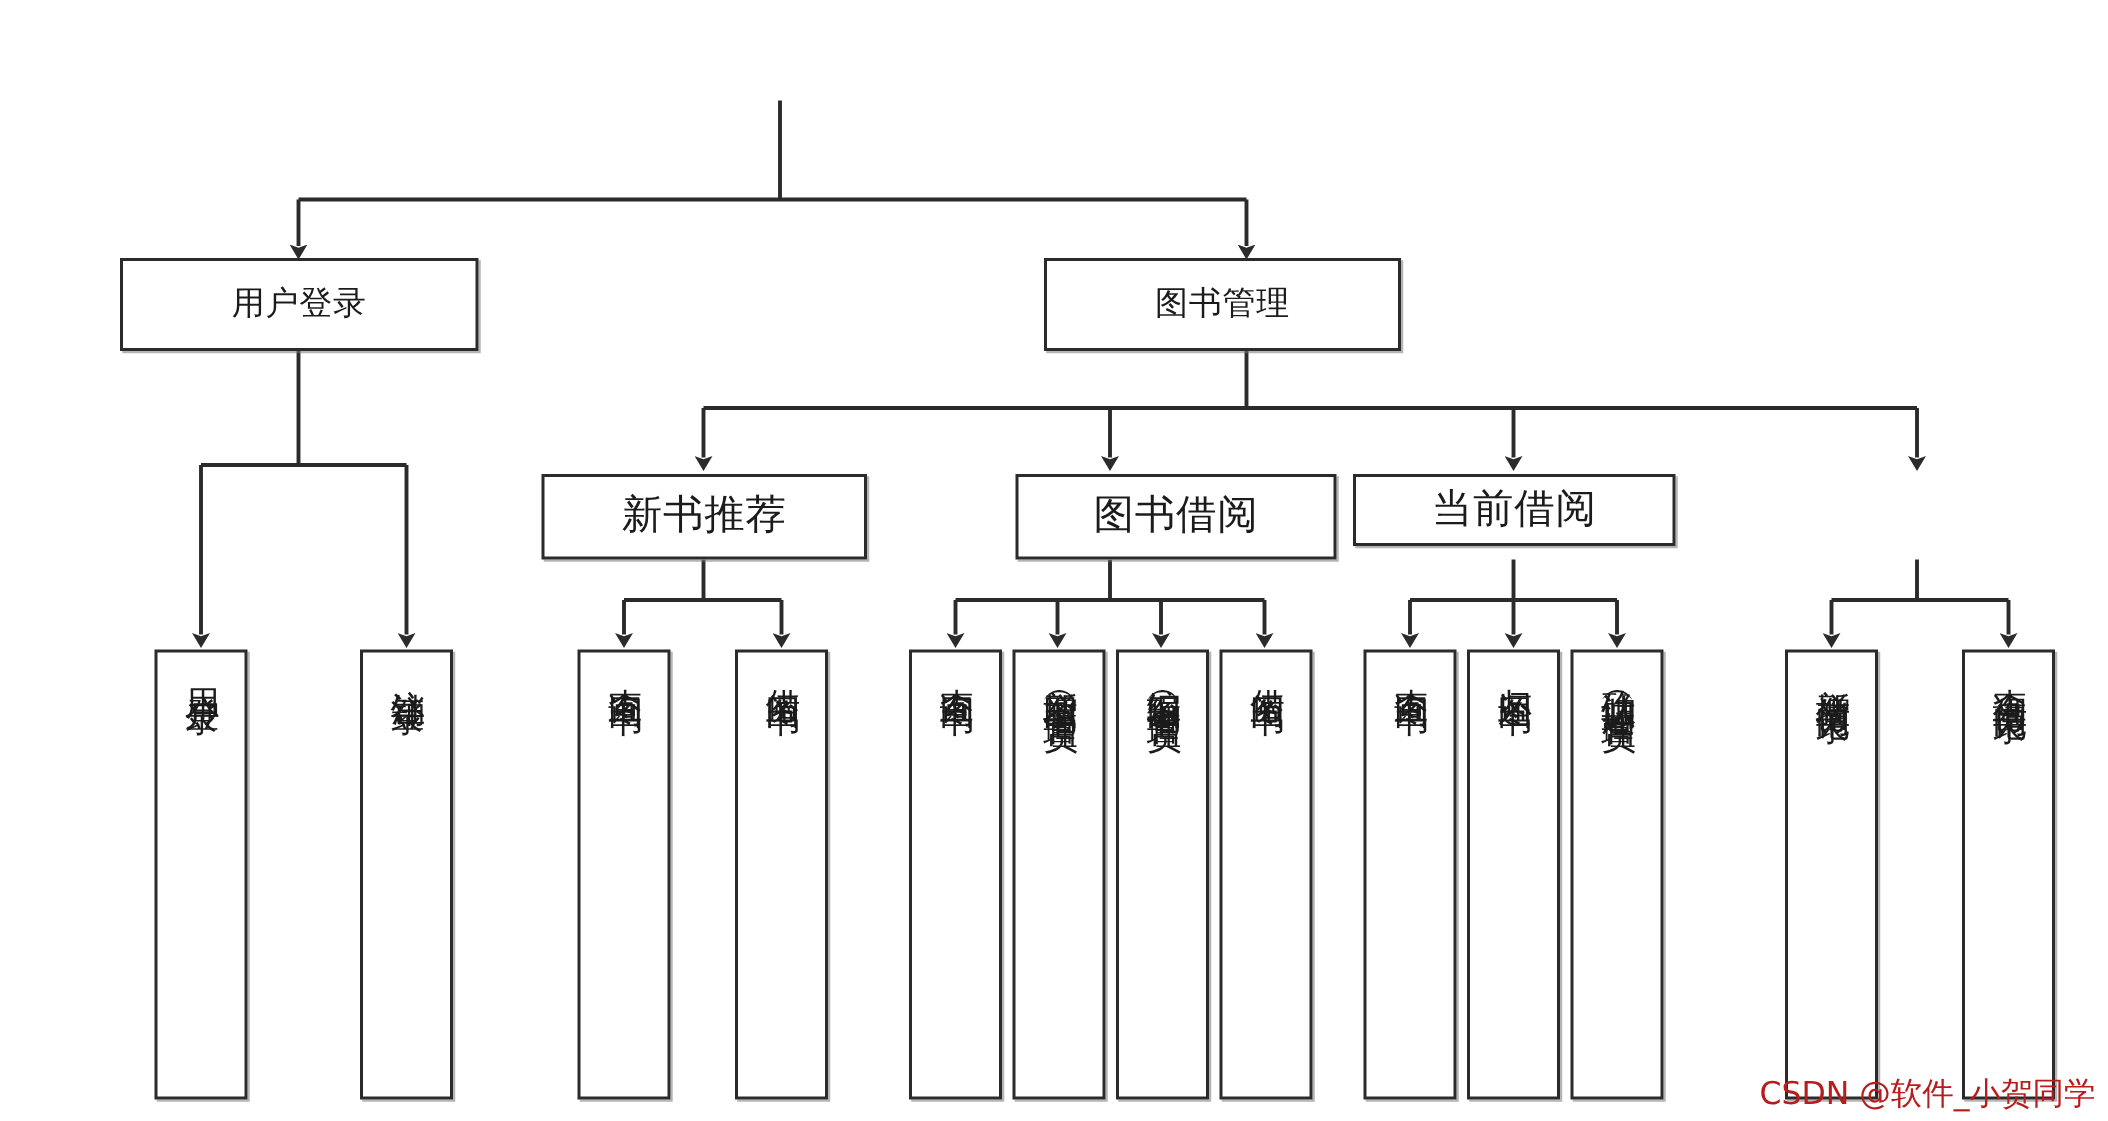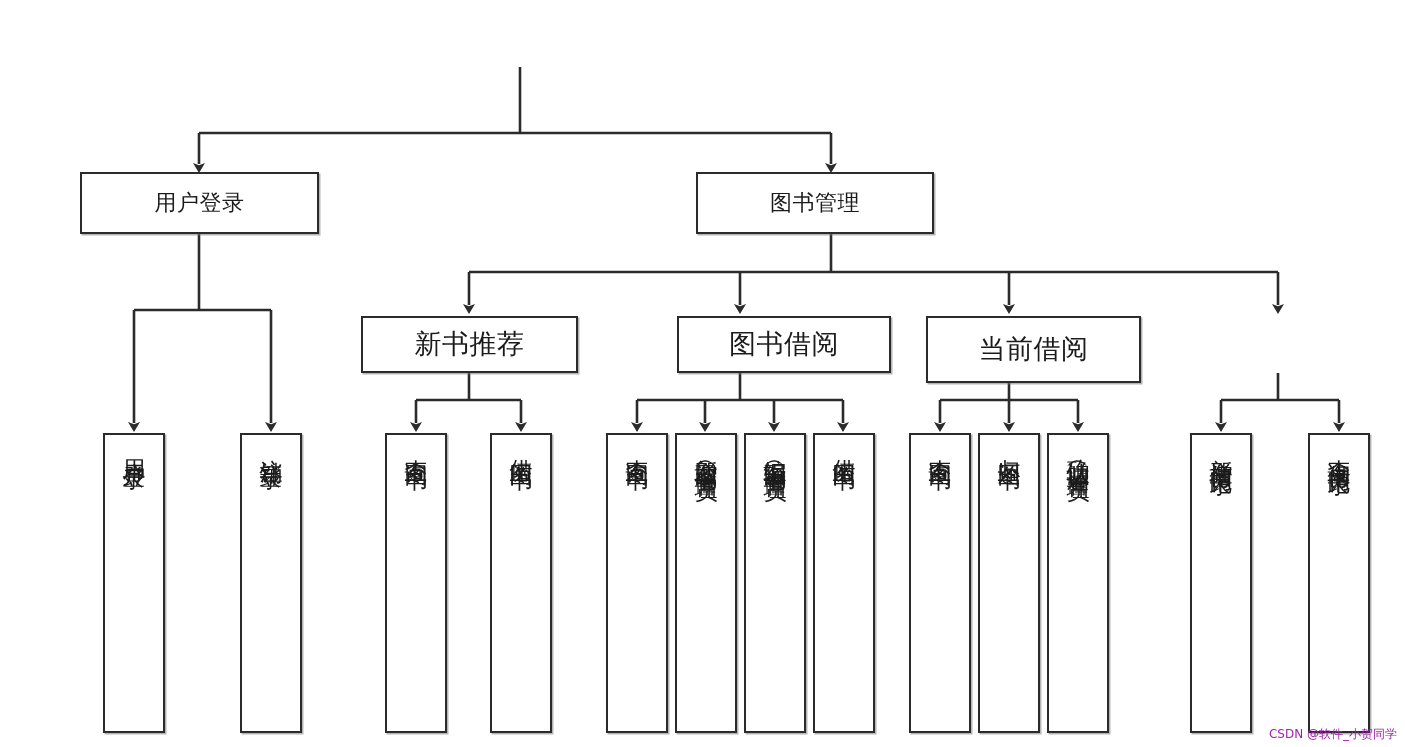--- a/index.html
+++ b/index.html
@@ -58,22 +58,22 @@
     white-space: nowrap;
   }
   .node.root .label { font-size: 23px; }
   .node.lvl1 .label { font-size: 22px; }
   .node.lvl2 .label { font-size: 27px; }
 
   #watermark {
     position: absolute;
     right: 8px;
     bottom: 4px;
-    font-size: 12px;
-    color: #a21caf;
+    font-size: 21px;
+    color: #b91c1c;
     white-space: nowrap;
     user-select: none;
   }
 </style>
 </head>
 <body>
 
 <div id="canvas">
 
   <svg class="wires" viewBox="0 0 1405 747" xmlns="http://www.w3.org/2000/svg">
@@ -137,21 +137,21 @@
   </div>
 
   <div class="node lvl2" style="left:361px; top:316px; width:217px; height:57px;">
     <span class="label">新书推荐</span>
   </div>
 
   <div class="node lvl2" style="left:633px; top:316px; width:214px; height:57px;margin-left:44px;">
     <span class="label">图书借阅</span>
   </div>
 
-  <div class="node lvl2" style="left:926px; top:316px; width:215px; height:67px;">
+  <div class="node lvl2" style="left:902px; top:316px; width:215px; height:48px;">
     <span class="label">当前借阅</span>
   </div>
 
 
   <div class="node vertical" style="left:103px; top:433px; width:62px; height:300px;">
     <span class="label">用户登录</span>
   </div>
 
   <div class="node vertical" style="left:240px; top:433px; width:62px; height:300px;">
     <span class="label">注销登录</span>

